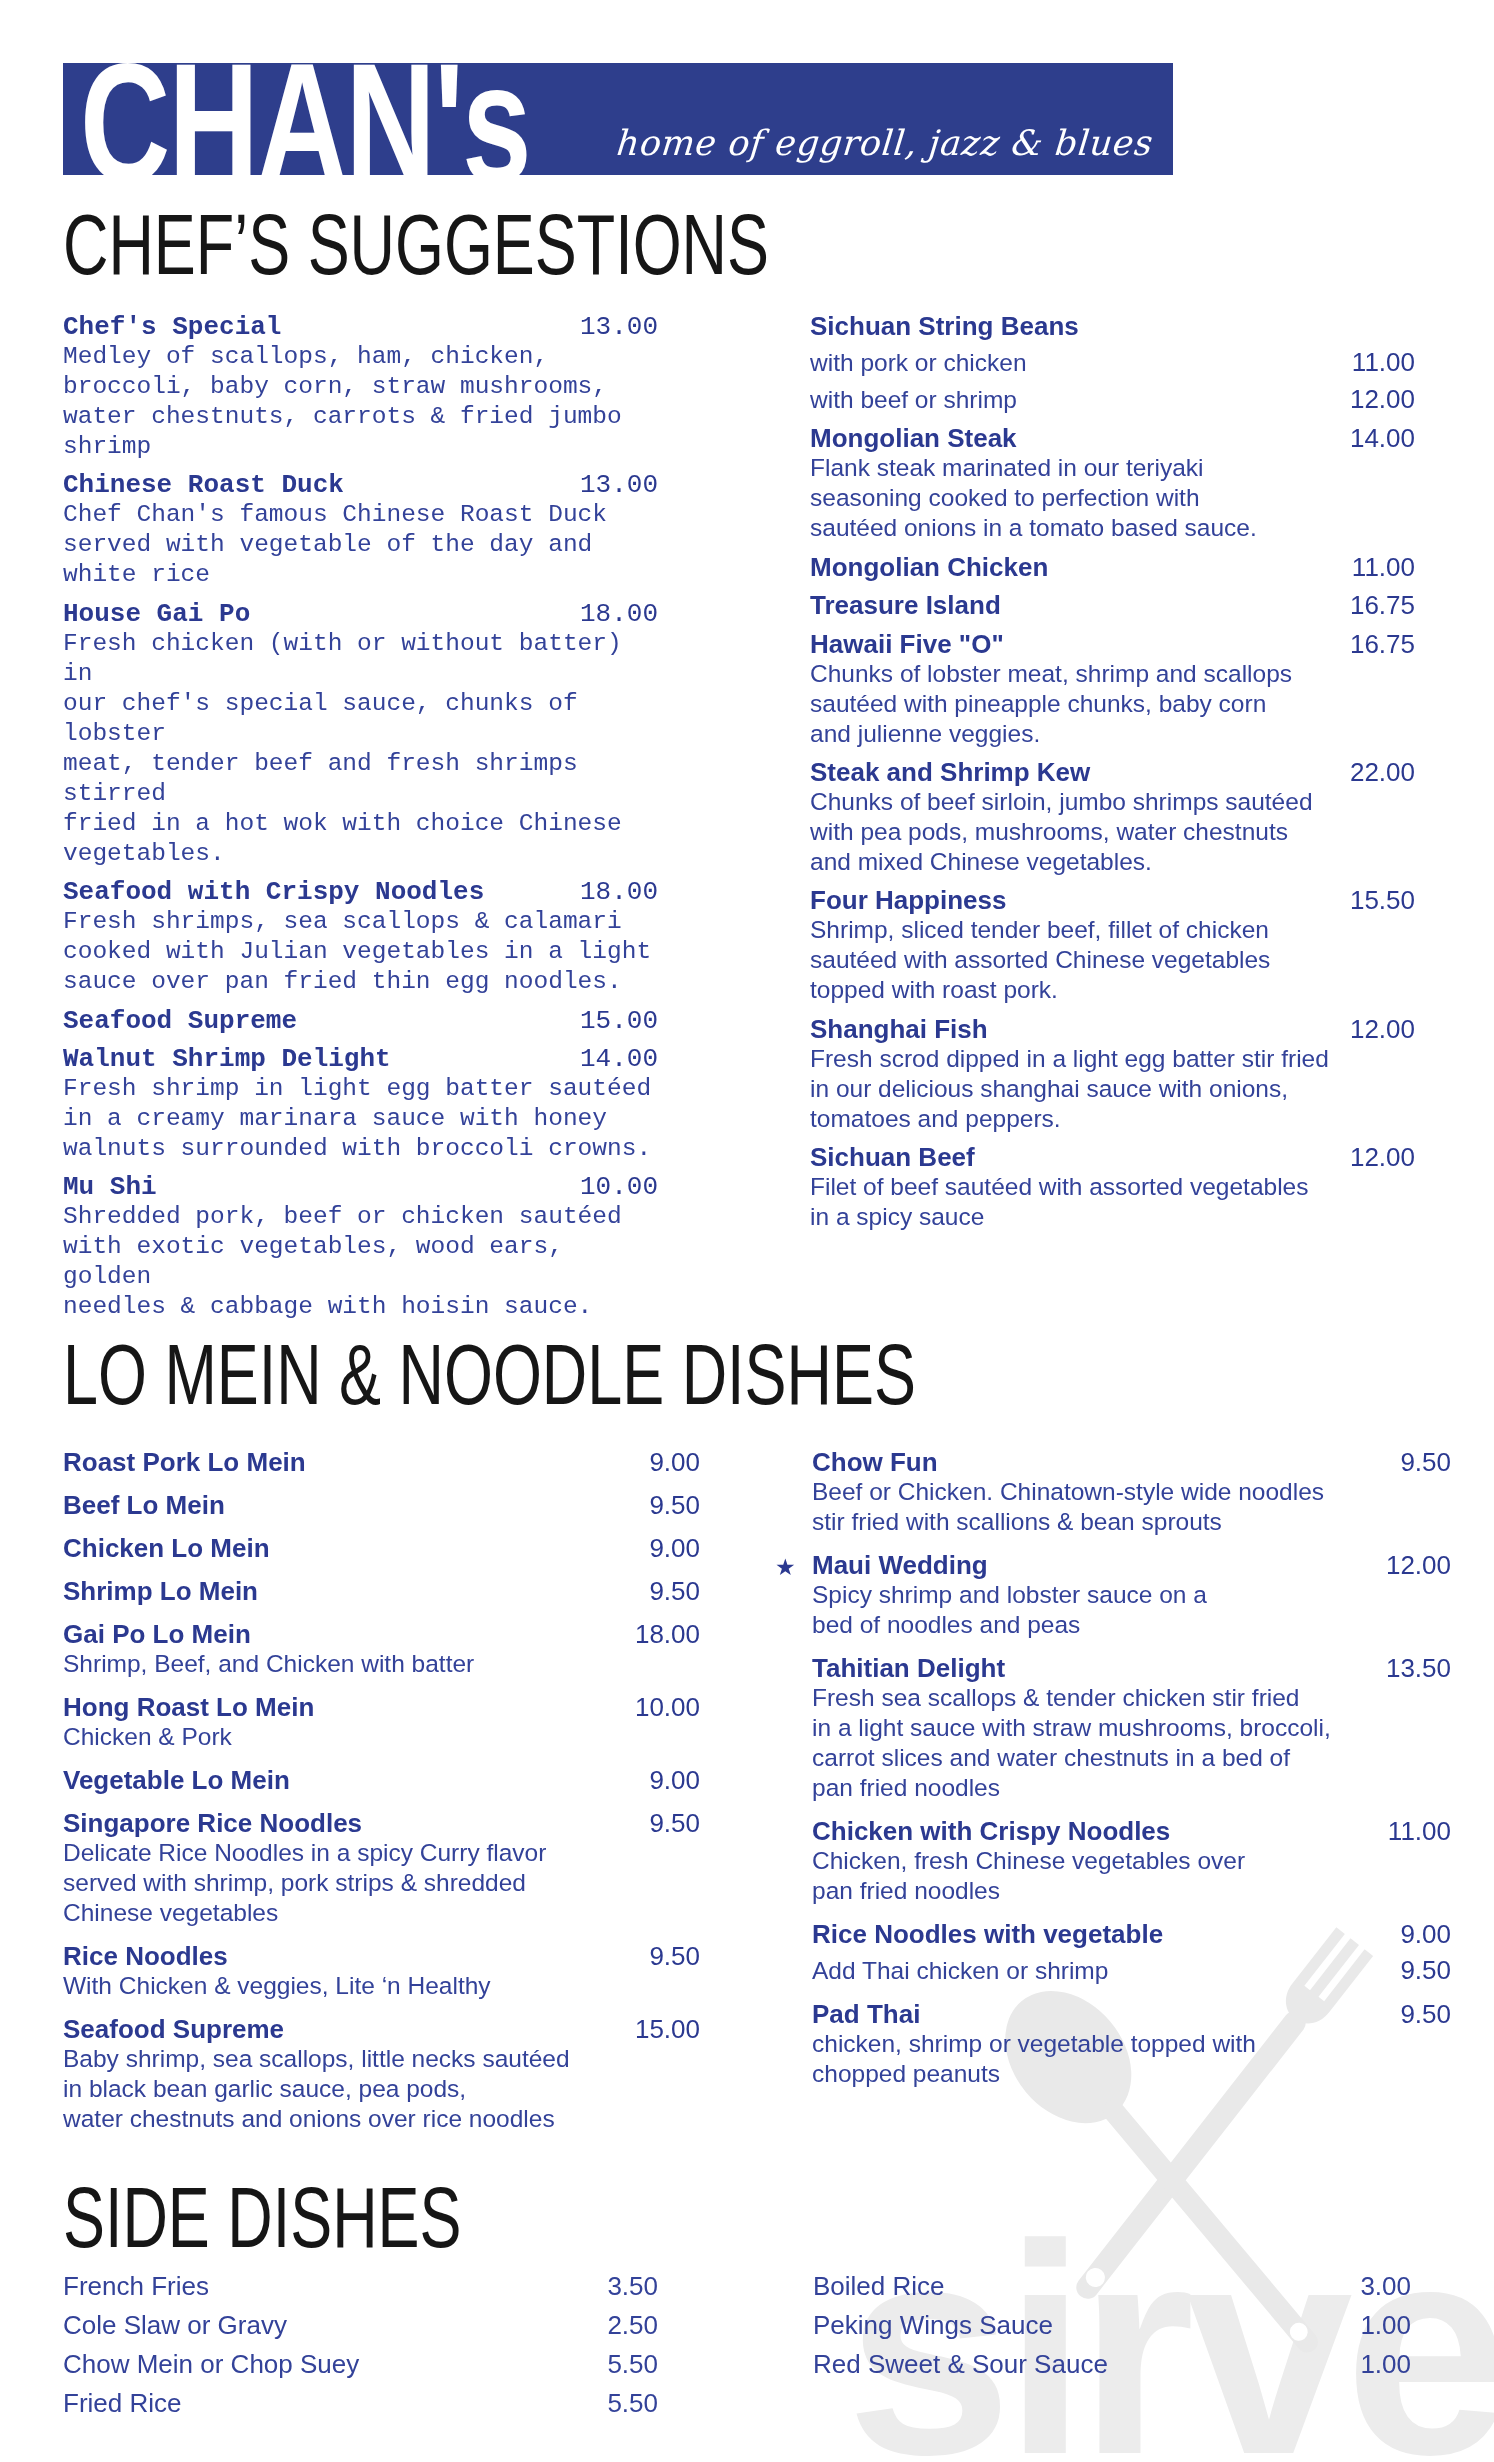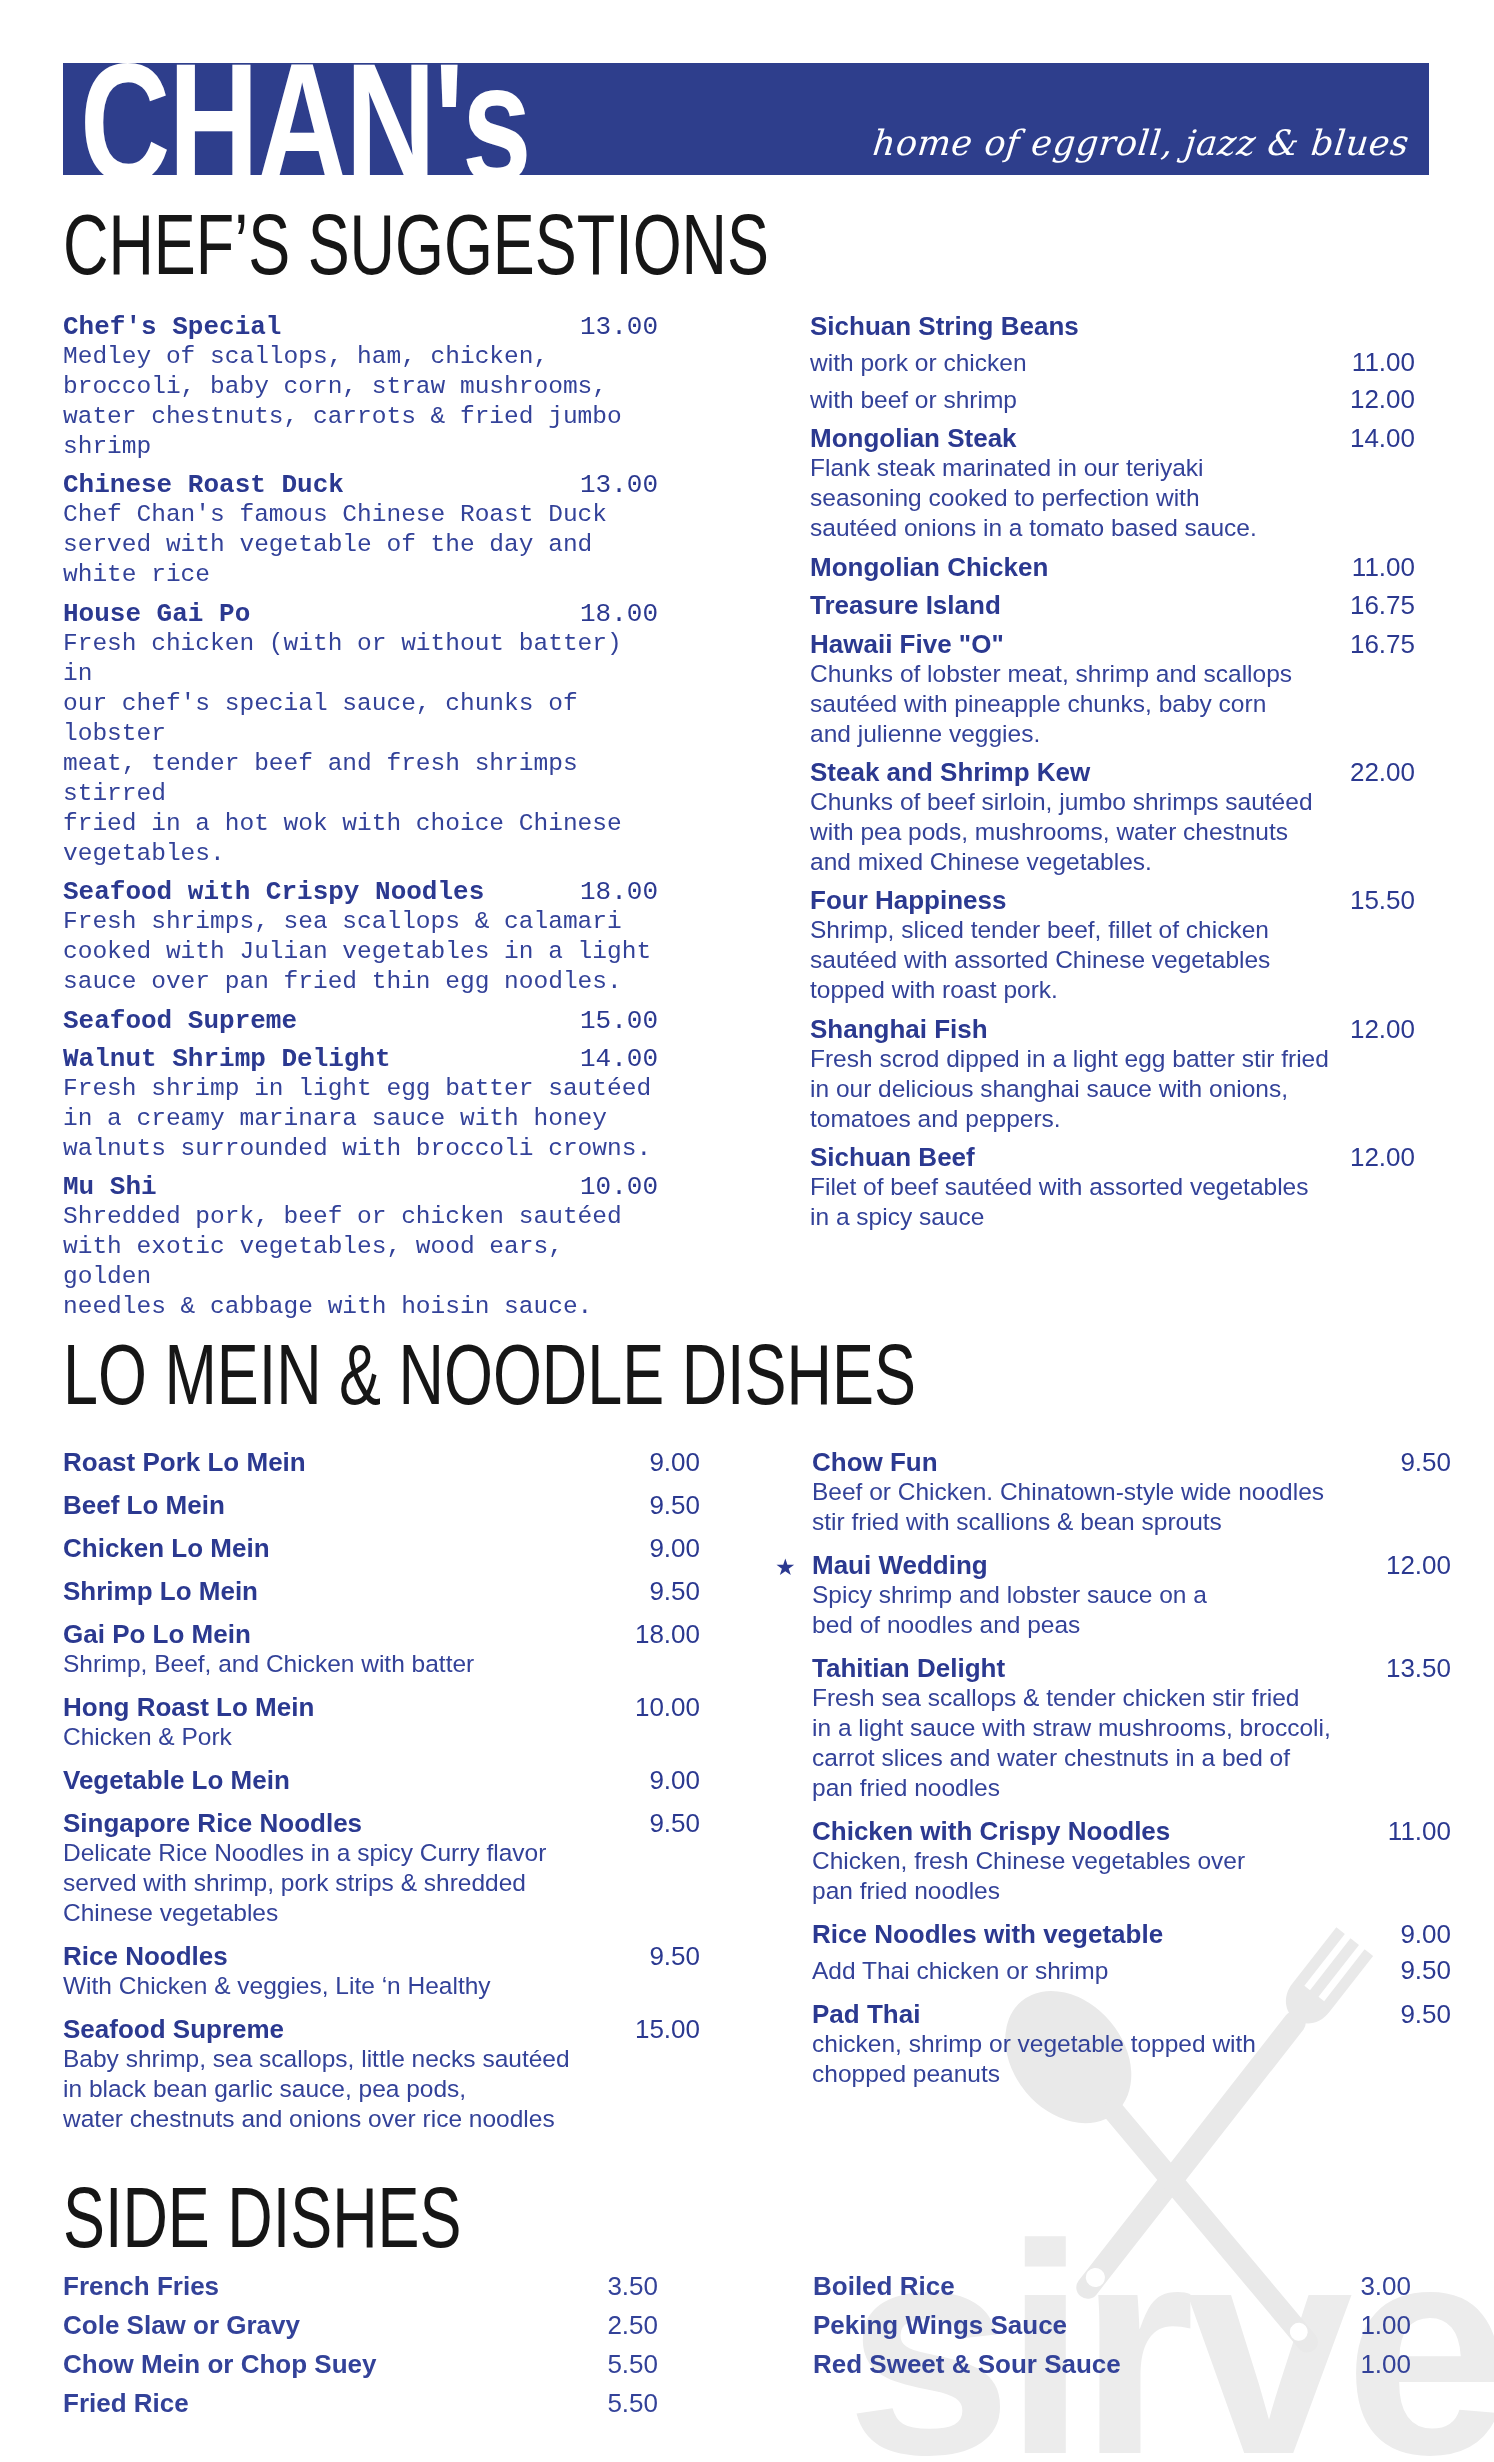--- a/index.html
+++ b/index.html
@@ -22,21 +22,21 @@
   
   .wm-sirved{
     position:absolute;left:846px;top:2200px;z-index:0;
     font-size:299px;font-weight:bold;letter-spacing:-8.4px;
     color:var(--wm);line-height:1;white-space:nowrap;
   }
   .wm-utensils{position:absolute;left:963px;top:1860px;z-index:0;}
 
   
   .banner{
-    position:absolute;left:63px;top:63px;width:1366px;height:112px;
+    position:absolute;left:63px;top:63px;width:1110px;height:112px;
     background:var(--banner);z-index:1;
   }
   .brand{
     position:absolute;left:16.7px;top:-25px;
     font-size:169px;font-weight:bold;color:#ffffff;line-height:1;
     transform:scaleX(0.74);transform-origin:left top;
     letter-spacing:-2.4px;white-space:nowrap;
   }
   .tagline{
     position:absolute;right:20.3px;bottom:12px;
@@ -80,21 +80,21 @@
   }
   .desc-inline{font-size:24.5px;color:var(--navy2);margin-top:7px;}
   .subrow{line-height:30px;}
   .star{
     position:absolute;left:-37px;top:1.8px;
     font-size:23px;color:var(--navy);
   }
   
   .side-item{margin-bottom:0;}
   .side-item .row{line-height:39px;}
-  .side-item .name{font-weight:bold;font-size:26px;color:var(--navy2);}
+  .side-item .name{font-weight:normal;font-size:26px;color:var(--navy2);}
   .side-item .price{font-size:26px;color:var(--navy2);}
 </style>
 </head>
 <body>
 
 <div class="page">
 
   <div class="wm-sirved">sirved</div>
 
   <svg class="wm-utensils" width="514" height="514" viewBox="0 0 860 860" aria-hidden="true">

